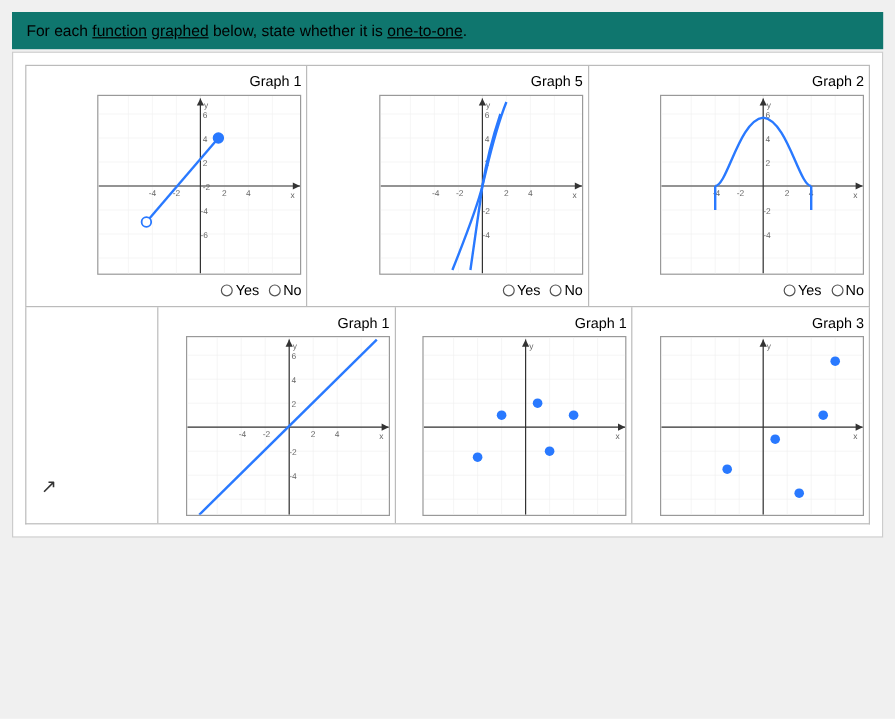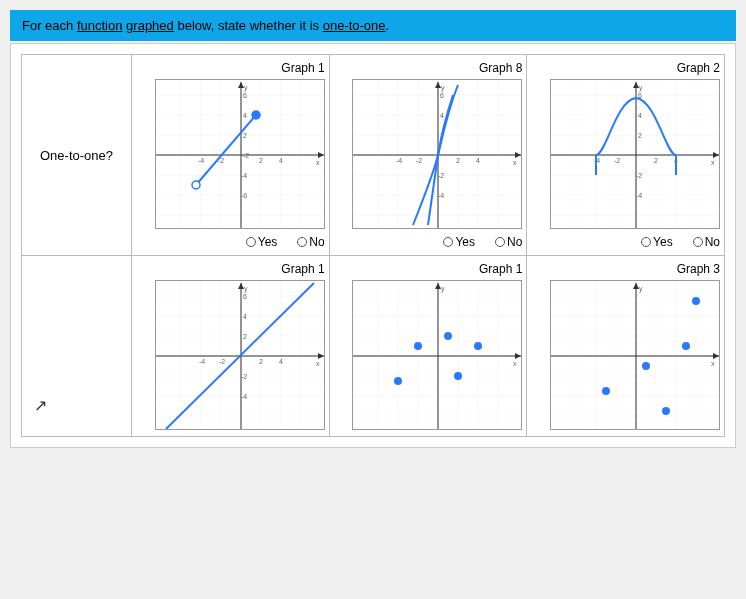--- a/index.html
+++ b/index.html
@@ -3,21 +3,21 @@
   <meta charset="utf-8">
   <style>
     * { box-sizing: border-box; margin: 0; padding: 0; }
     body {
       font-family: Arial, sans-serif;
       background: #f0f0f0;
       padding: 10px;
       width: 746px;
     }
     .header {
-      background: #0ea5e9;
+      background: #0f766e;
       padding: 8px 12px;
       font-size: 13px;
       margin-bottom: 2px;
     }
     .header span { text-decoration: underline; }
     .main-container {
       background: white;
       border: 1px solid #ccc;
       padding: 10px;
     }
@@ -52,21 +52,21 @@
     .graph-box {
       width: 170px;
       height: 150px;
       border: 1px solid #999;
       background: white;
       position: relative;
       overflow: hidden;
     }
     .radio-group {
       display: flex;
-      gap: 20px;
+      gap: 8px;
       margin-top: 6px;
       font-size: 12px;
       align-items: center;
     }
     .radio-item {
       display: flex;
       align-items: center;
       gap: 2px;
     }
     .radio-circle {
@@ -97,23 +97,20 @@
 </head>
 <body>
 
 <div class="header">
   For each <span>function</span> <span>graphed</span> below, state whether it is <span>one-to-one</span>.
 </div>
 
 <div class="main-container">
 
   <div class="row">
-    <div class="cell-label">
-      <span>One-to-one?</span>
-    </div>
 
     <div class="cell">
       <div class="graph-title">Graph 1</div>
       <div class="graph-box">
         <svg width="170" height="150" viewBox="0 0 170 150">
 
           <line x1="0" y1="75" x2="170" y2="75" stroke="#ddd" stroke-width="0.5"></line>
           <line x1="85" y1="0" x2="85" y2="150" stroke="#ddd" stroke-width="0.5"></line>
 
           <line x1="0" y1="55" x2="170" y2="55" stroke="#eee" stroke-width="0.5"></line>
@@ -163,21 +160,21 @@
           <span>Yes</span>
         </div>
         <div class="radio-item">
           <div class="radio-circle"></div>
           <span>No</span>
         </div>
       </div>
     </div>
 
     <div class="cell">
-      <div class="graph-title">Graph 8</div>
+      <div class="graph-title">Graph 5</div>
       <div class="graph-box">
         <svg width="170" height="150" viewBox="0 0 170 150">
           <line x1="0" y1="55" x2="170" y2="55" stroke="#eee" stroke-width="0.5"></line>
           <line x1="0" y1="35" x2="170" y2="35" stroke="#eee" stroke-width="0.5"></line>
           <line x1="0" y1="15" x2="170" y2="15" stroke="#eee" stroke-width="0.5"></line>
           <line x1="0" y1="75" x2="170" y2="75" stroke="#ddd" stroke-width="0.5"></line>
           <line x1="0" y1="95" x2="170" y2="95" stroke="#eee" stroke-width="0.5"></line>
           <line x1="0" y1="115" x2="170" y2="115" stroke="#eee" stroke-width="0.5"></line>
           <line x1="0" y1="135" x2="170" y2="135" stroke="#eee" stroke-width="0.5"></line>
           <line x1="85" y1="0" x2="85" y2="150" stroke="#ddd" stroke-width="0.5"></line>

